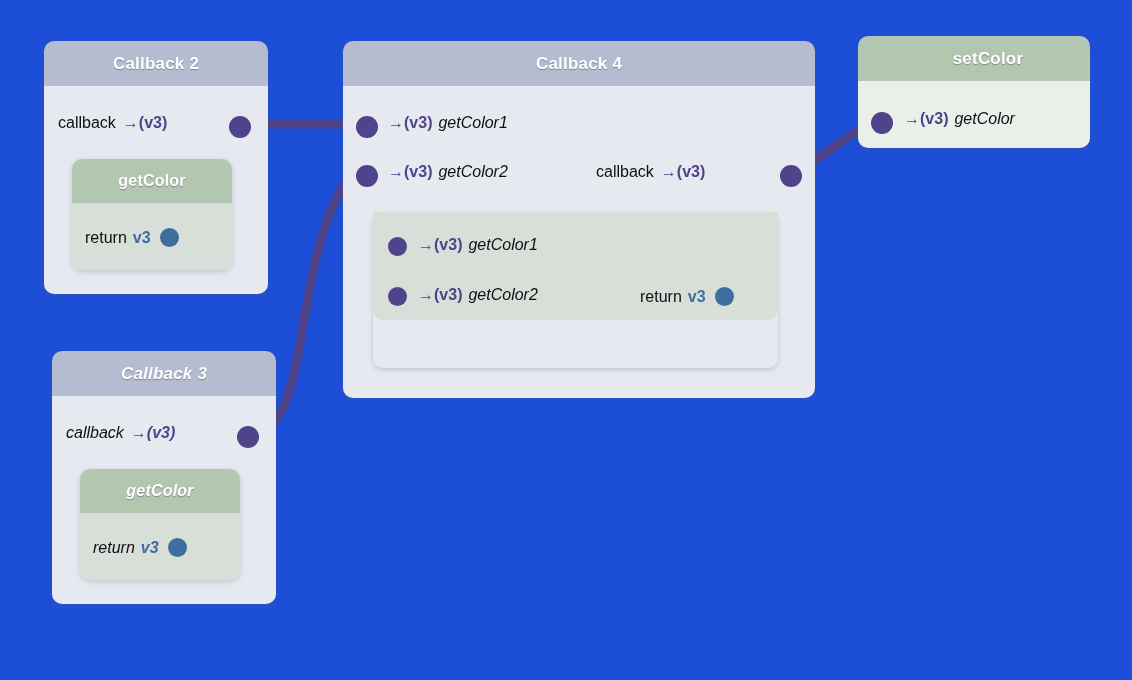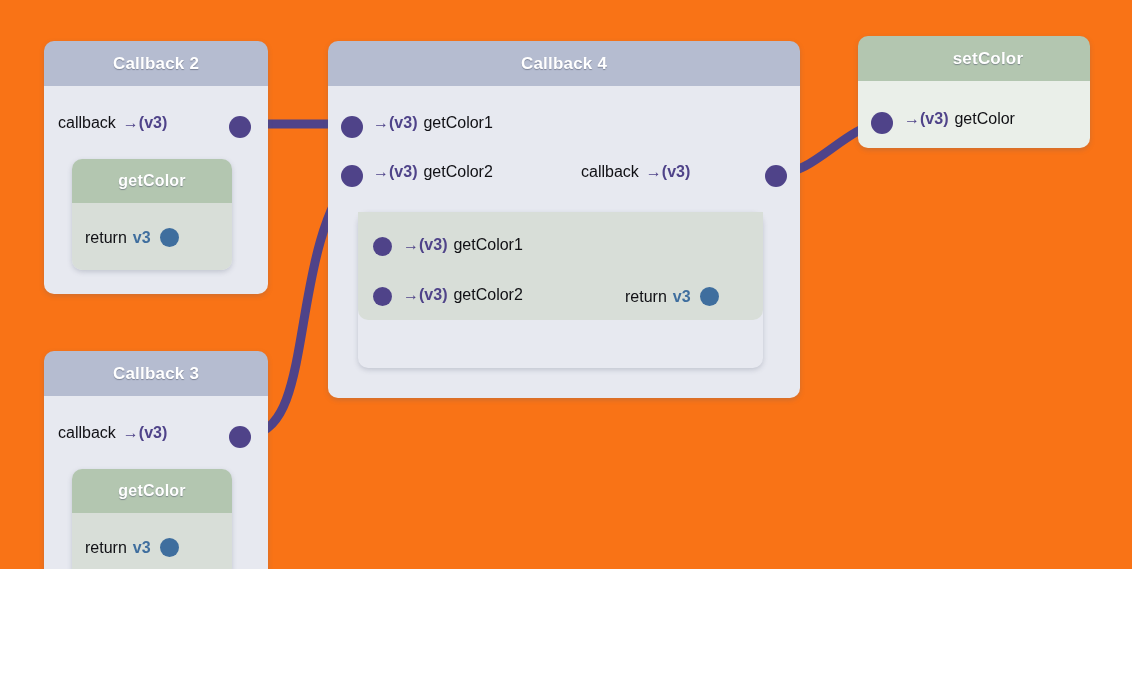--- a/index.html
+++ b/index.html
@@ -3,22 +3,22 @@
 <meta charset="utf-8">
 <style>
   html, body {
     margin: 0;
     padding: 0;
     background: #ffffff;
   }
   #canvas {
     position: relative;
     width: 1132px;
-    height: 569px;
-    background: #f97316;
+    height: 680px;
+    background: #1d4ed8;
     font-family: "Liberation Sans", sans-serif;
     overflow: hidden;
   }
 
   
   #wires {
     position: absolute;
     left: 0; top: 0;
     width: 1132px;
     height: 680px;
@@ -66,21 +66,21 @@
     position: absolute;
     display: flex;
     align-items: center;
     white-space: nowrap;
     font-size: 16px;
     color: #15151a;
     line-height: 1;
   }
   .sig { font-weight: bold; color: #4f4389; margin-right: 6px; }
   .arrow { font-weight: bold; color: #4f4389; }
-  .fname { color: #101014; }
+  .fname { color: #101014; font-style: italic; }
   .lbl { color: #101014; margin-right: 7px; }
   .retword { color: #101014; margin-right: 6px; }
   .retvar { font-weight: bold; color: #3f6e9e; margin-right: 9px; }
 
   
   .dot {
     position: absolute;
     border-radius: 50%;
     z-index: 3;
   }
@@ -117,21 +117,21 @@
             <span class="retword">return</span>
             <span class="retvar">v3</span>
             <span class="dot dot-blue" style="position:relative; display:inline-block; left:0; top:0;"></span>
           </div>
         </div>
       </div>
 
     </div>
   </div>
 
-  <div class="panel p-blue" style="left:44px; top:351px; width:224px; height:253px;">
+  <div class="panel p-blue" style="left:52px; top:351px; width:224px; height:253px;font-style:italic;">
     <div class="panel-head" style="height:45px;">Callback 3</div>
     <div class="panel-body" style="height:208px;">
 
       <div class="row" style="left:14px; top:29px;">
         <span class="lbl">callback</span>
         <span class="arrow">→</span>
         <span class="sig">(v3)</span>
       </div>
       <div class="dot dot-purple" style="left:185px; top:30px;"></div>
 
@@ -142,21 +142,21 @@
             <span class="retword">return</span>
             <span class="retvar">v3</span>
             <span class="dot dot-blue" style="position:relative; display:inline-block; left:0; top:0;"></span>
           </div>
         </div>
       </div>
 
     </div>
   </div>
 
-  <div class="panel p-blue" style="left:328px; top:41px; width:472px; height:357px;">
+  <div class="panel p-blue" style="left:343px; top:41px; width:472px; height:357px;">
     <div class="panel-head" style="height:45px;">Callback 4</div>
     <div class="panel-body" style="height:312px;">
 
       <div class="dot dot-purple" style="left:13px; top:30px;"></div>
       <div class="row" style="left:45px; top:29px;">
         <span class="arrow">→</span>
         <span class="sig">(v3)</span>
         <span class="fname">getColor1</span>
       </div>
 

